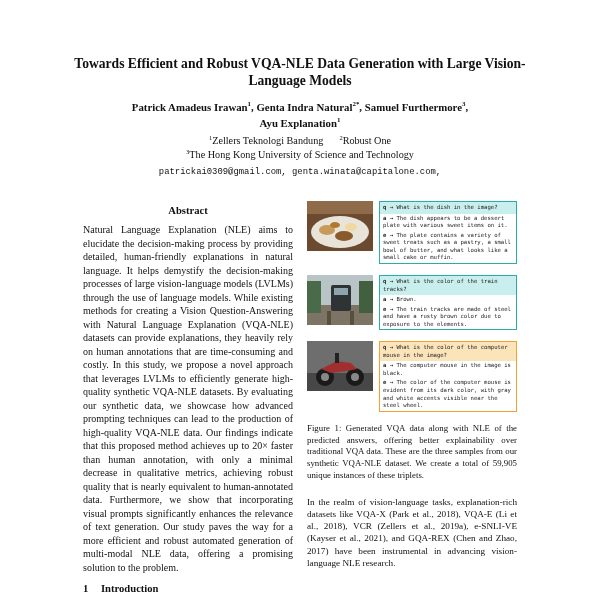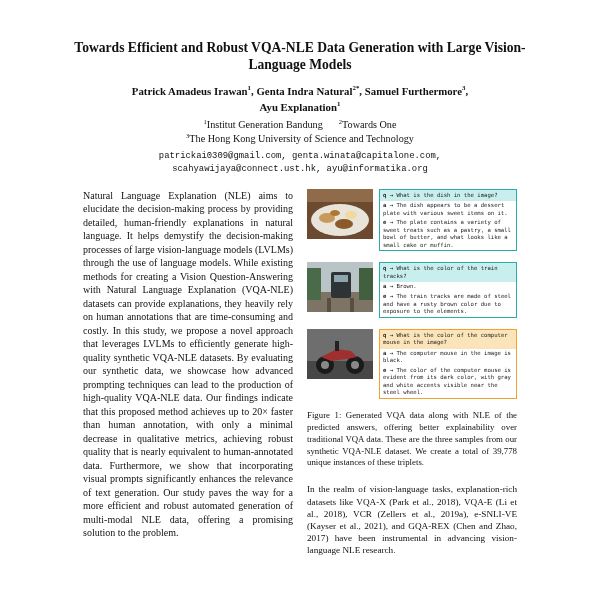--- a/index.html
+++ b/index.html
@@ -1,36 +1,36 @@
 <!DOCTYPE html>
 <html><head>
 <meta charset="utf-8">
 <style>
   * { margin:0; padding:0; box-sizing:border-box; }
   html, body { background:#ffffff; }
   .page {
     width:600px; height:600px; background:#ffffff; overflow:hidden;
     font-family:"Liberation Serif", serif; color:#111111; position:relative;
   }
-  .content { width:434px; margin:0 auto; padding-top:40px; }
+  .content { width:434px; margin:0 auto; padding-top:56px; }
 
   .title {
     font-weight:bold; font-size:13.6px; line-height:1.25; text-align:center;
     margin:0 -10px 10px -10px;
   }
   .authors {
     text-align:center; font-weight:bold; font-size:10.8px; line-height:1.45;
     margin-bottom:3px;
   }
   .authors sup, .affils sup { font-size:64%; line-height:0; }
   .affils { text-align:center; font-size:10.2px; line-height:1.35; }
   .affil-gap { display:inline-block; width:16px; }
   .emails {
     text-align:center; font-family:"Liberation Mono", monospace;
-    font-size:8.9px; line-height:1.5; margin-top:4px; margin-bottom:12px;
+    font-size:8.9px; line-height:1.5; margin-top:4px; margin-bottom:22px;
   }
 
   .columns { display:flex; gap:14px; margin-top:8px; }
   .col { width:210px; }
 
   .abstract-heading { text-align:center; font-weight:bold; font-size:10.6px; margin:4px 0 7px; }
   .abstract-text { font-size:10px; line-height:1.35; text-align:justify; }
   .section-heading { font-weight:bold; font-size:10.6px; margin-top:9px; }
   .section-heading .num { display:inline-block; width:18px; }
 
@@ -59,36 +59,39 @@
     <div class="authors">
       <span><span>Patrick Amadeus Irawan</span><sup>1</sup><span>, </span></span>
       <span><span>Genta Indra Natural</span><sup>2*</sup><span>, </span></span>
       <span><span>Samuel Furthermore</span><sup>3</sup><span>,</span></span>
       <br>
       <span><span>Ayu Explanation</span><sup>1</sup></span>
     </div>
 
     <div class="affils">
       <div>
-        <span><sup>1</sup><span>Institut Generation Bandung</span></span><span class="affil-gap"></span><span><sup>2</sup><span>Towards One</span></span>
+        <span><sup>1</sup><span>Zellers Teknologi Bandung</span></span><span class="affil-gap"></span><span><sup>2</sup><span>Robust One</span></span>
       </div>
       <div>
         <span><sup>3</sup><span>The Hong Kong University of Science and Technology</span></span>
       </div>
     </div>
 
     <div class="emails">
       <div>patrickai0309@gmail.com, genta.winata@capitalone.com,</div>
-      <div>scahyawijaya@connect.ust.hk, ayu@informatika.org</div>
     </div>
 
     <div class="columns">
 
       <div class="col">
+        <div class="abstract-heading">Abstract</div>
         <p class="abstract-text">Natural Language Explanation (NLE) aims to elucidate the decision-making process by providing detailed, human-friendly explanations in natural language. It helps demystify the decision-making processes of large vision-language models (LVLMs) through the use of language models. While existing methods for creating a Vision Question-Answering with Natural Language Explanation (VQA-NLE) datasets can provide explanations, they heavily rely on human annotations that are time-consuming and costly. In this study, we propose a novel approach that leverages LVLMs to efficiently generate high-quality synthetic VQA-NLE datasets. By evaluating our synthetic data, we showcase how advanced prompting techniques can lead to the production of high-quality VQA-NLE data. Our findings indicate that this proposed method achieves up to 20× faster than human annotation, with only a minimal decrease in qualitative metrics, achieving robust quality that is nearly equivalent to human-annotated data. Furthermore, we show that incorporating visual prompts significantly enhances the relevance of text generation. Our study paves the way for a more efficient and robust automated generation of multi-modal NLE data, offering a promising solution to the problem.</p>
+        <div class="section-heading">
+          <span class="num">1</span><span>Introduction</span>
+        </div>
       </div>
 
       <div class="col">
 
         <figure>
 
           <div class="fig-row">
             <svg class="fig-photo" viewBox="0 0 66 50">
               <rect width="66" height="50" fill="#6b4a30"></rect>
               <rect width="66" height="13" fill="#8f6b4a"></rect>
@@ -134,21 +137,21 @@
               <path d="M14 28 L30 20 L44 22 L50 28 L40 30 L24 32 Z" fill="#a03030"></path>
               <rect x="28" y="12" width="4" height="10" fill="#222222"></rect>
             </svg>
             <div class="qa-box" style="--accent: #f0a132; --tint: #fbe4ba;">
               <div class="qa-q"><span class="qa-label">q →</span> <span>What is the color of the computer mouse in the image?</span></div>
               <div class="qa-a"><span class="qa-label">a →</span> <span>The computer mouse in the image is black.</span></div>
               <div class="qa-e"><span class="qa-label">e →</span> <span>The color of the computer mouse is evident from its dark color, with gray and white accents visible near the steel wheel.</span></div>
             </div>
           </div>
 
-          <figcaption class="fig-caption">Figure 1: Generated VQA data along with NLE of the predicted answers, offering better explainability over traditional VQA data. These are the three samples from our synthetic VQA-NLE dataset. We create a total of 39,778 unique instances of these triplets.</figcaption>
+          <figcaption class="fig-caption">Figure 1: Generated VQA data along with NLE of the predicted answers, offering better explainability over traditional VQA data. These are the three samples from our synthetic VQA-NLE dataset. We create a total of 59,905 unique instances of these triplets.</figcaption>
         </figure>
 
         <p class="intro-text">In the realm of vision-language tasks, explanation-rich datasets like VQA-X (Park et al., 2018), VQA-E (Li et al., 2018), VCR (Zellers et al., 2019a), e-SNLI-VE (Kayser et al., 2021), and GQA-REX (Chen and Zhao, 2017) have been instrumental in advancing vision-language NLE research.</p>
       </div>
 
     </div>
   </div>
 </div>
 
 </body></html>

